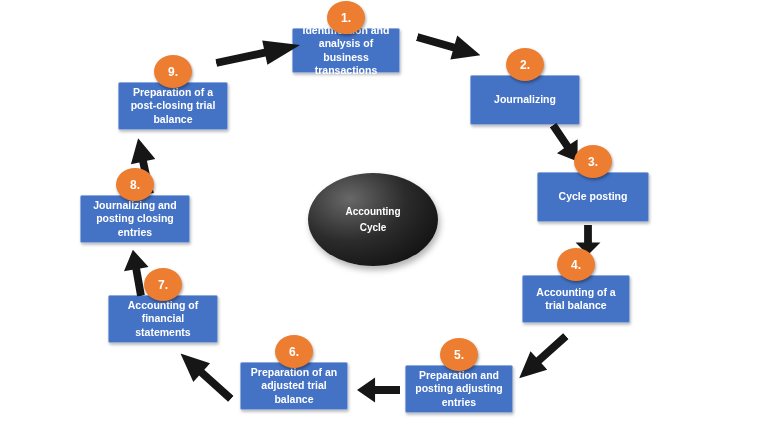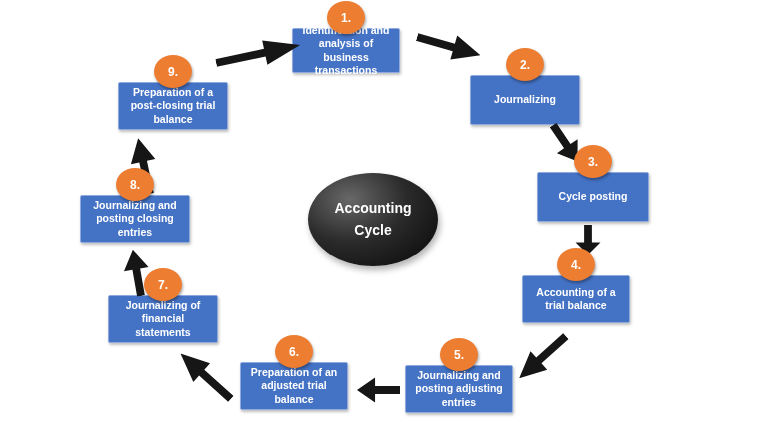--- a/index.html
+++ b/index.html
@@ -41,21 +41,21 @@
   .s7{left:108px;top:295px;width:110px;height:48px;}
   .s8{left:80px;top:195px;width:110px;height:48px;}
   .s9{left:118px;top:82px;width:110px;height:48px;}
 
   
   .center-ellipse{
     position:absolute;left:308px;top:173px;width:130px;height:93px;
     border-radius:50%;
     background:radial-gradient(ellipse at 32% 28%, #686868 0%, #2b2b2b 45%, #060606 100%);
     display:flex;align-items:center;justify-content:center;
-    color:#ffffff;font-weight:bold;font-size:14px;text-align:center;
+    color:#ffffff;font-weight:bold;font-size:10px;text-align:center;
     box-shadow:2px 4px 6px rgba(0,0,0,.3);
   }
   .center-ellipse span{width:78px;line-height:1.55;}
 
   
   .arrow{
     position:absolute;height:26px;background:#161616;
     clip-path:polygon(0 35%,58% 35%,58% 2%,100% 50%,58% 98%,58% 65%,0 65%);
     transform-origin:0 50%;
     filter:drop-shadow(1px 2px 1.5px rgba(0,0,0,.3));
@@ -103,35 +103,35 @@
   <div class="step s4">
     <div class="badge">4.</div>
     <div class="box">
       <span>Accounting of a trial balance</span>
     </div>
   </div>
 
   <div class="step s5">
     <div class="badge">5.</div>
     <div class="box">
-      <span>Journalizing and posting adjusting entries</span>
+      <span>Preparation and posting adjusting entries</span>
     </div>
   </div>
 
   <div class="step s6">
     <div class="badge">6.</div>
     <div class="box">
       <span>Preparation of an adjusted trial balance</span>
     </div>
   </div>
 
   <div class="step s7">
     <div class="badge">7.</div>
     <div class="box">
-      <span>Journalizing of financial statements</span>
+      <span>Accounting of financial statements</span>
     </div>
   </div>
 
   <div class="step s8">
     <div class="badge">8.</div>
     <div class="box">
       <span>Journalizing and posting closing entries</span>
     </div>
   </div>
 

